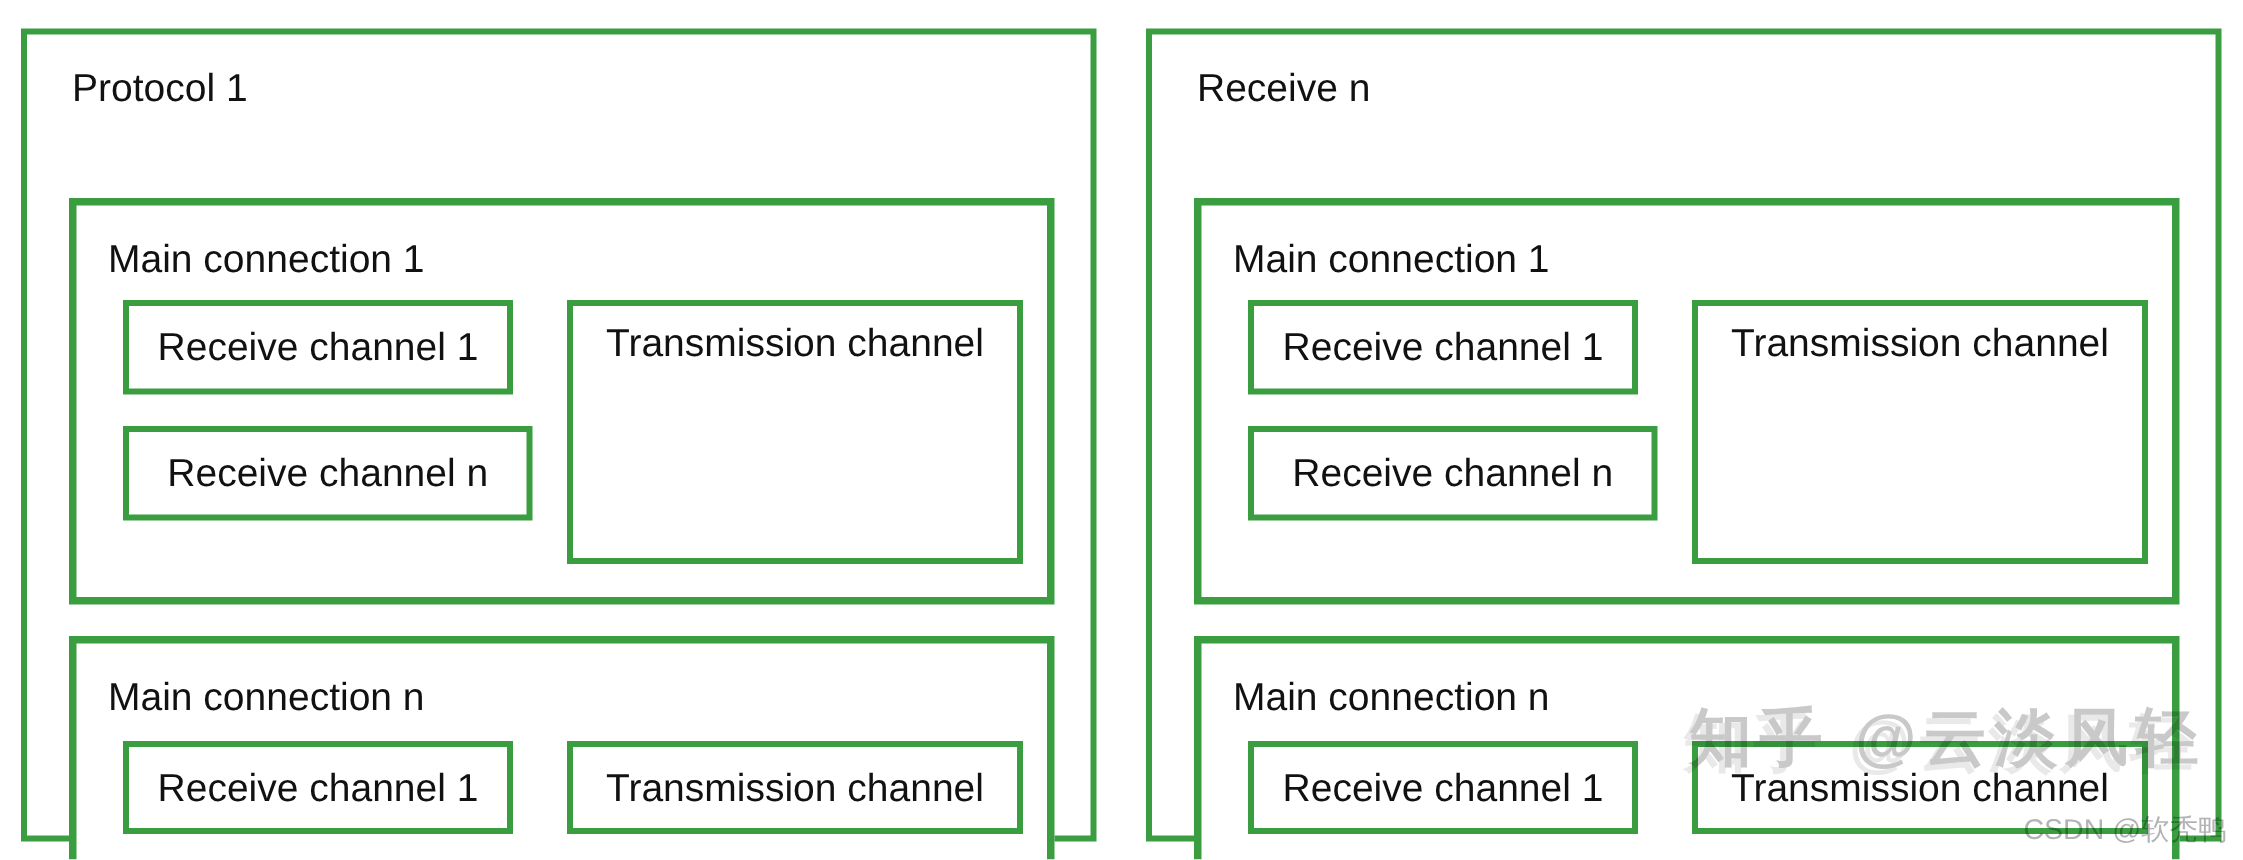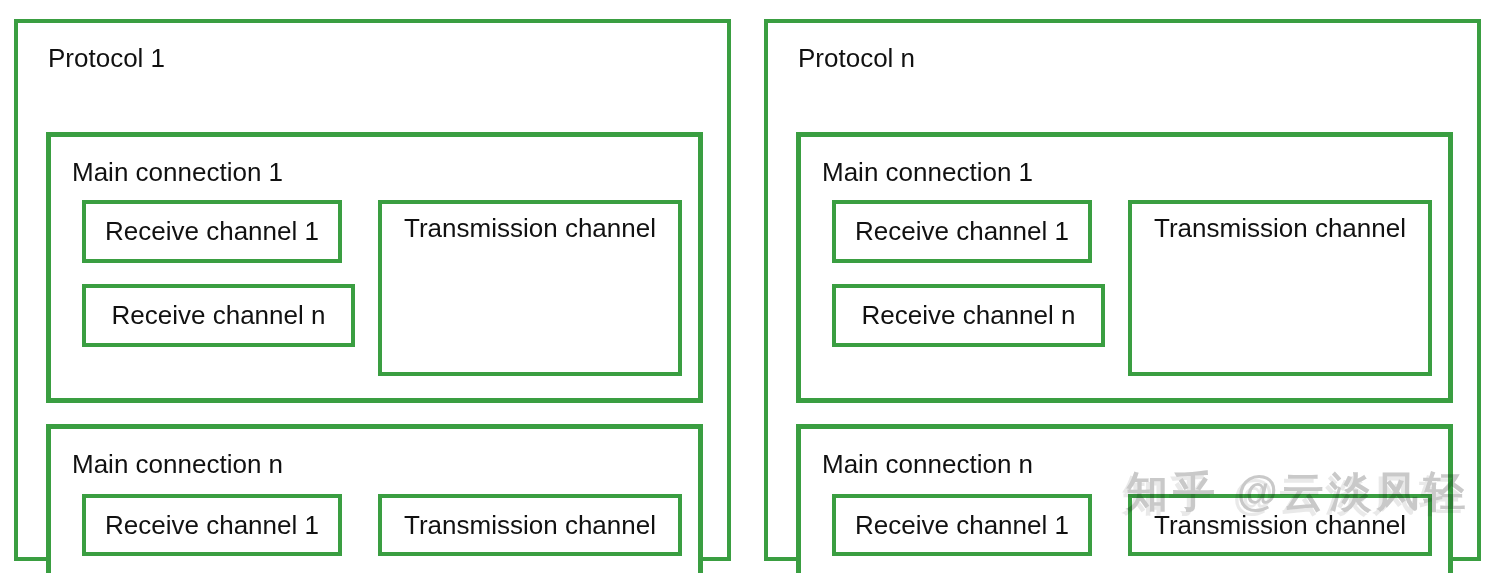--- a/index.html
+++ b/index.html
@@ -111,31 +111,32 @@
     </div>
 
     <div class="connection connection-n">
       <div class="connection-label">Main connection n</div>
       <div class="channel ch-receive-1b">Receive channel 1</div>
       <div class="channel ch-transmission-b">Transmission channel</div>
     </div>
   </div>
 
   <div class="protocol" id="protocol-1">
-    <div class="protocol-label">Protocol n</div>
+    <div class="protocol-label">Receive n</div>
 
     <div class="connection connection-1">
       <div class="connection-label">Main connection 1</div>
       <div class="channel ch-receive-1">Receive channel 1</div>
       <div class="channel ch-receive-n">Receive channel n</div>
       <div class="channel ch-transmission-tall">Transmission channel</div>
     </div>
 
     <div class="connection connection-n">
       <div class="connection-label">Main connection n</div>
       <div class="channel ch-receive-1b">Receive channel 1</div>
       <div class="channel ch-transmission-b">Transmission channel</div>
     </div>
   </div>
 
   <div class="wm-zhihu">知乎 @云淡风轻</div>
+  <div class="wm-csdn">CSDN @软秃鸭</div>
 
 </div>
 
 </body></html>

